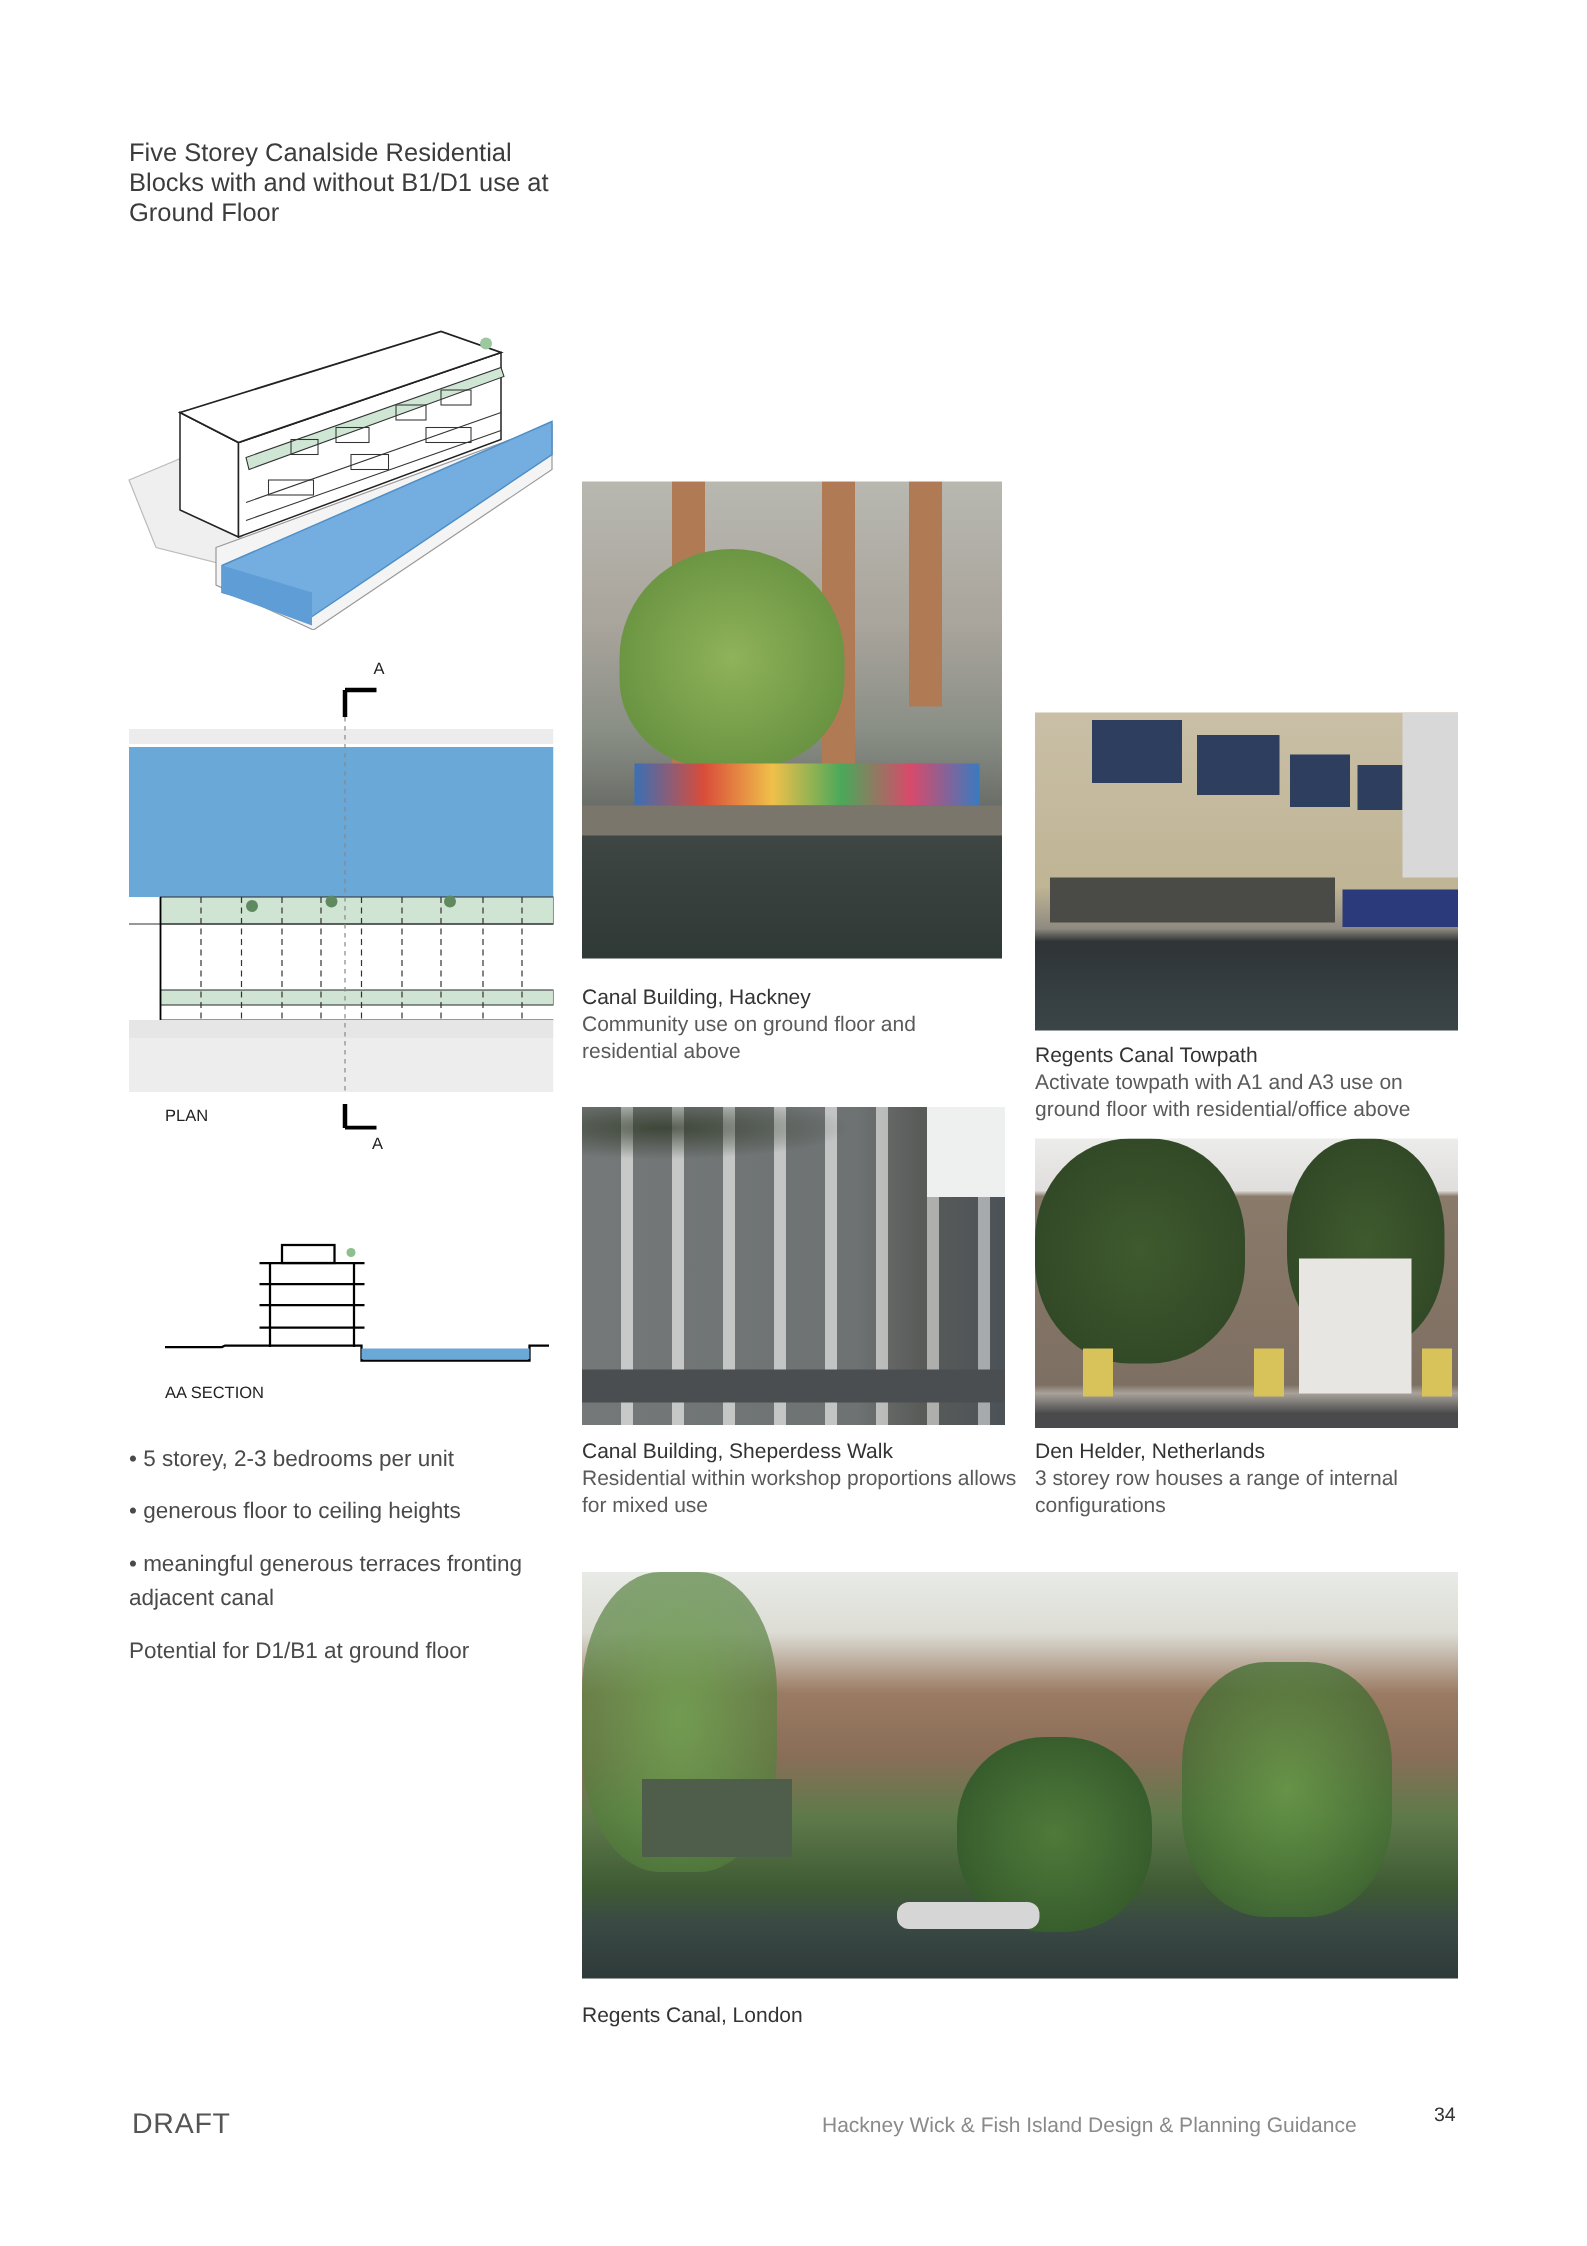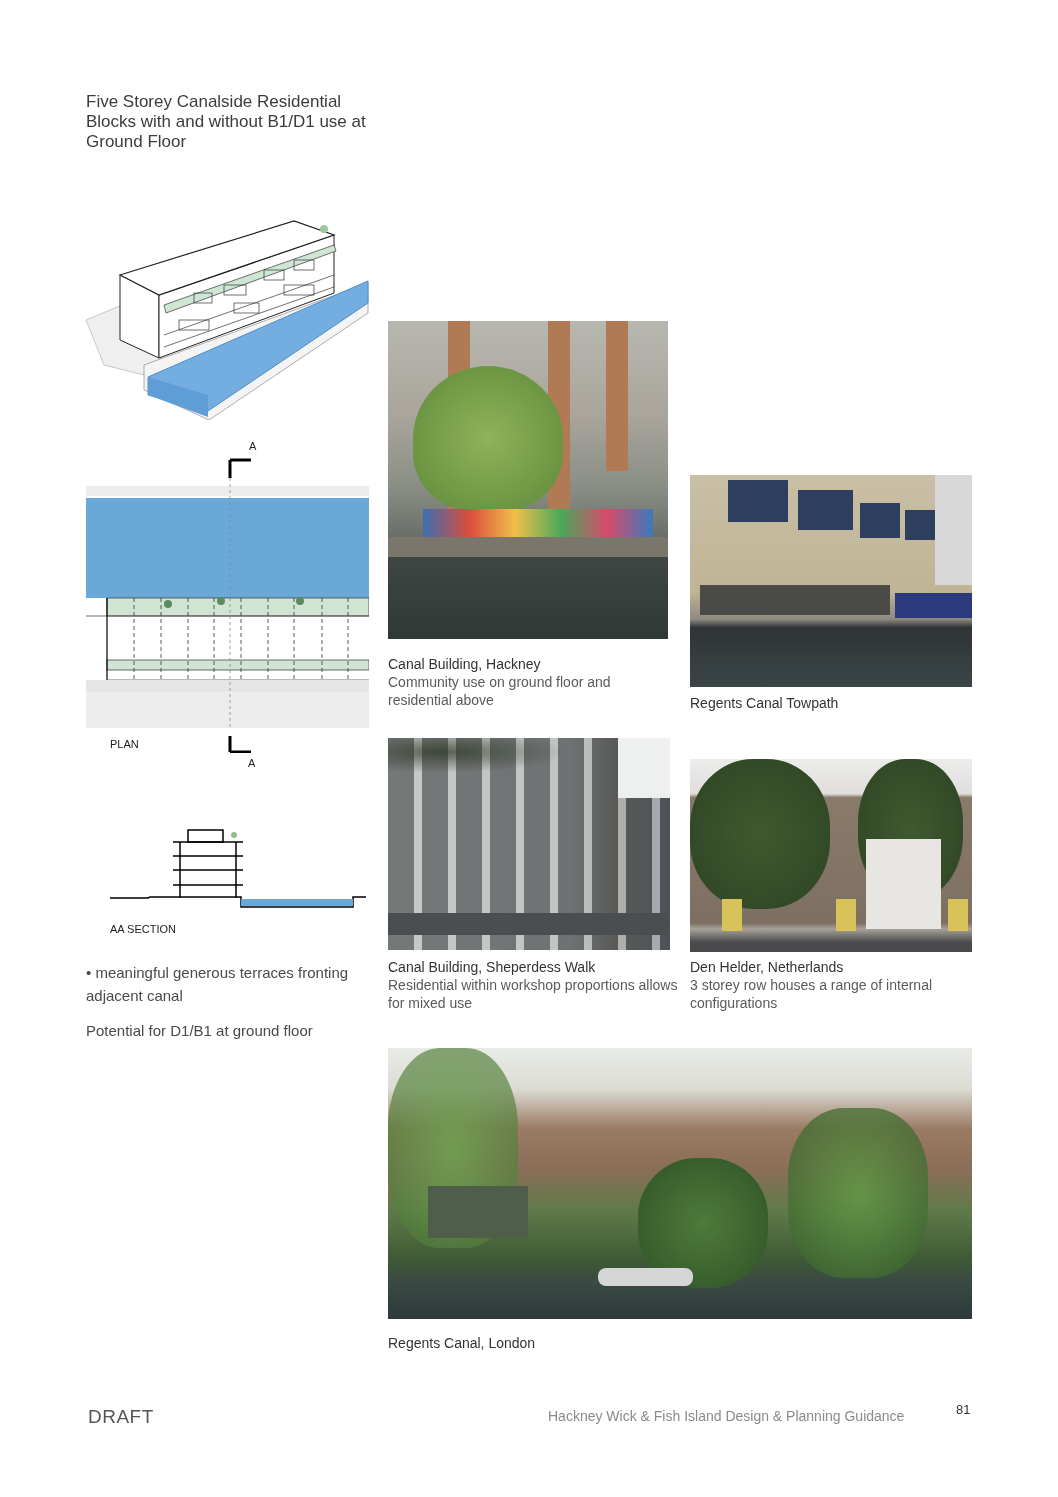--- a/index.html
+++ b/index.html
@@ -87,20 +87,22 @@
     <line x1="72" y1="17" x2="72" y2="73"></line>
       <line x1="128" y1="17" x2="128" y2="73"></line>
     <path d="M2,73 L40,73 L42,72 L133,72 L133,82 L245,82 L245,72 L258,72"></path>
   </g>
   <rect x="133" y="74" width="112" height="7" fill="#6aa8d8"></rect>
   <circle cx="126" cy="10" r="3" fill="#8fbf8f"></circle>
 </svg>
 <div class="abs label-sm" style="left:86px;top:923px">AA SECTION</div>
 
 <div class="abs bullets">
+  <p>• 5 storey, 2-3 bedrooms per unit</p>
+  <p>• generous floor to ceiling heights</p>
   <p>•  meaningful generous terraces fronting adjacent canal</p>
   <p>Potential for D1/B1 at ground floor</p>
 </div>
 
 <div class="abs photo" style="left:388px;top:321px;width:280px;height:318px;background:linear-gradient(#b8b8b0 0%, #a9a49c 30%, #8a8f86 52%, #6a6e68 68%, #3f4643 74%, #2f3936 100%)">
   <div class="abs" style="left:60px;top:0;width:22px;height:210px;background:#b07a55"></div>
   <div class="abs" style="left:160px;top:0;width:22px;height:210px;background:#b07a55"></div>
   <div class="abs" style="left:218px;top:0;width:22px;height:150px;background:#b07a55"></div>
   <div class="abs" style="left:25px;top:45px;width:150px;height:145px;border-radius:50% 50% 40% 40%;background:radial-gradient(#8fb25a,#5e8a3a)"></div>
   <div class="abs" style="left:35px;top:188px;width:230px;height:28px;background:linear-gradient(90deg,#3b6fb5,#d94c3a,#f0c04a,#4aa85a,#d84a6a,#3a7ac0)"></div>
@@ -115,20 +117,21 @@
   <div class="abs" style="left:38px;top:5px;width:60px;height:42px;background:#2d3e5e"></div>
   <div class="abs" style="left:108px;top:15px;width:55px;height:40px;background:#2d3e5e"></div>
   <div class="abs" style="left:170px;top:28px;width:40px;height:35px;background:#2d3e5e"></div>
   <div class="abs" style="left:215px;top:35px;width:30px;height:30px;background:#2d3e5e"></div>
   <div class="abs" style="left:245px;top:0;width:37px;height:110px;background:#d8d8d8"></div>
   <div class="abs" style="left:205px;top:118px;width:77px;height:25px;background:#2a3a7a"></div>
   <div class="abs" style="left:10px;top:110px;width:190px;height:30px;background:#4a4a46"></div>
 </div>
 <div class="abs caption" style="left:690px;top:694px;width:290px">
   <b>Regents Canal Towpath</b>
+  <span>Activate towpath with A1 and A3 use on ground floor with residential/office above</span>
 </div>
 
 <div class="abs photo" style="left:388px;top:738px;width:282px;height:212px;background:linear-gradient(90deg,#b8bab9 0%, #a9acab 65%, #7d7a72 80%, #5e6670 100%)">
   <div class="abs" style="left:0;top:0;width:282px;height:212px;background:repeating-linear-gradient(90deg,rgba(60,66,68,0.55) 0 26px, rgba(210,212,212,0.6) 26px 34px)"></div>
   <div class="abs" style="left:0;top:175px;width:282px;height:22px;background:#4a4e50"></div>
   <div class="abs" style="left:230px;top:0;width:52px;height:60px;background:#eef0f0"></div>
   <div class="abs" style="left:0;top:0;width:180px;height:35px;background:radial-gradient(ellipse at 30% 40%, rgba(40,50,30,0.7), transparent 70%)"></div>
 </div>
 <div class="abs caption" style="left:388px;top:958px;width:290px">
   <b>Canal Building, Sheperdess Walk</b>
@@ -154,13 +157,13 @@
   <div class="abs" style="left:400px;top:60px;width:140px;height:170px;border-radius:40%;background:radial-gradient(rgba(100,150,70,0.9),rgba(50,90,40,0.7))"></div>
   <div class="abs" style="left:40px;top:138px;width:100px;height:52px;background:#4f5e4a"></div>
   <div class="abs" style="left:210px;top:220px;width:95px;height:18px;border-radius:8px;background:#d6d6d6"></div>
 </div>
 <div class="abs caption" style="left:388px;top:1334px;width:590px">
   <b>Regents Canal, London</b>
 </div>
 
 <div class="abs footer-draft">DRAFT</div>
 <div class="abs footer-guide">Hackney Wick &amp; Fish Island Design &amp; Planning Guidance</div>
-<div class="abs footer-page">81</div>
+<div class="abs footer-page">34</div>
 
 </body></html>

